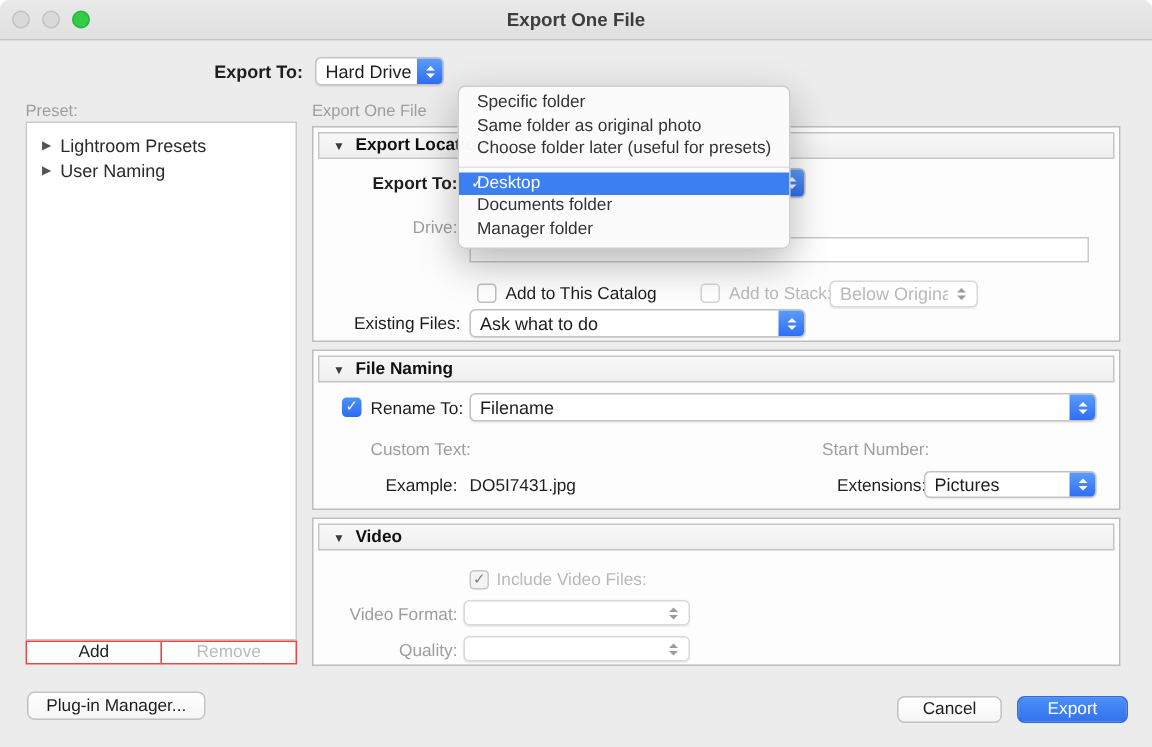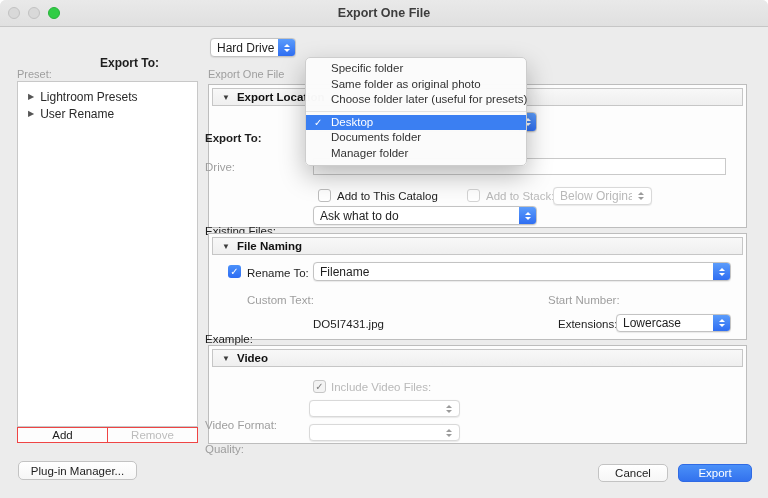--- a/index.html
+++ b/index.html
@@ -6,21 +6,21 @@
   *{box-sizing:border-box;font-family:"Liberation Sans","DejaVu Sans",sans-serif;}
   .window{position:relative;width:768px;height:498px;background:#ececec;overflow:hidden;border-radius:6px 6px 0 0;}
   
   .titlebar{position:absolute;left:0;top:0;width:768px;height:27px;background:linear-gradient(#e9e9e9,#e0e0e0);border-bottom:1px solid #c6c6c6;}
   .tl{position:absolute;top:7px;width:12px;height:12px;border-radius:50%;}
   .tl.gray{background:#d9d9d9;border:1px solid #c2c2c2;}
   .tl.green{background:#31cd46;border:1px solid #27b33a;}
   .win-title{position:absolute;left:0;top:6px;width:768px;text-align:center;font-size:12.5px;font-weight:600;color:#3d3d3d;}
   
   .lbl{position:absolute;font-size:11.5px;color:#1e1e1e;white-space:nowrap;}
-  .lbl.r{text-align:left;margin-top:15px;}
+  .lbl.r{text-align:right;}
   .lbl.gray{color:#9e9e9e;}
   .popup{position:absolute;background:#fff;border:1px solid #c3c3c3;border-radius:4px;display:flex;align-items:center;box-shadow:0 .5px 1px rgba(0,0,0,.08);}
   .popup .val{flex:1;font-size:12px;color:#1e1e1e;padding:0 6px;white-space:nowrap;overflow:hidden;}
   .popup.disabled{border-color:#d9d9d9;}
   .popup.disabled .val{color:#b9b9b9;}
   .stepper{width:17px;align-self:stretch;background:linear-gradient(#5b9cfb,#2f6ef2);border-radius:0 3px 3px 0;display:flex;flex-direction:column;align-items:center;justify-content:center;}
   .chev{width:0;height:0;border-left:3px solid transparent;border-right:3px solid transparent;}
   .chev.up{border-bottom:3.5px solid #fff;margin-bottom:2px;}
   .chev.down{border-top:3.5px solid #fff;}
   .stepper.inline{background:none;border-radius:0;margin-right:2px;}
@@ -41,21 +41,21 @@
   .tree-item{display:flex;align-items:center;height:17px;padding-left:10px;font-size:12px;color:#2a2a2a;}
   .tree-item .tri{font-size:8px;color:#555;margin-right:6px;}
   .mini-btn{position:absolute;height:16px;background:#fdfdfd;border:1px solid #ef4444;font-size:11.5px;text-align:center;line-height:14px;color:#1d1d1d;}
   .mini-btn.disabled{color:#bcbcbc;}
   
   .btn{position:absolute;border-radius:5px;font-size:11.5px;text-align:center;}
   .btn.plain{background:linear-gradient(#fff,#f6f6f6);border:1px solid #c3c3c3;color:#1d1d1d;}
   .btn.primary{background:linear-gradient(#4a90f8,#3372ee);border:1px solid #2f6ae4;color:#fff;}
   
   .menu{position:absolute;left:305px;top:57px;width:222px;background:rgba(251,251,251,.98);border:1px solid #cdcdcd;border-radius:5px;box-shadow:0 10px 26px rgba(0,0,0,.28);padding:3px 0 4px 0;z-index:50;}
-  .menu-item{position:relative;height:15.5px;line-height:15.5px;font-size:11.5px;color:#333;padding-left:25px;white-space:nowrap;}
+  .menu-item{position:relative;height:15.5px;line-height:15.5px;font-size:11.5px;color:#333;padding-left:12px;white-space:nowrap;}
   .menu-item .menu-check{position:absolute;left:8px;top:0;font-size:10px;}
   .menu-item.selected{background:#3b7ff2;color:#fff;}
   .menu-sep{height:1px;background:#e2e2e2;margin:3px 0;}
 </style>
 </head>
 <body>
 
 <div class="window">
 
   <div class="titlebar">
@@ -75,21 +75,21 @@
   </div>
 
   <div class="lbl gray" style="left:17px;top:68px;font-size:11px">Preset:</div>
   <div class="listbox">
       <div class="tree-item">
         <span class="tri">▶</span>
         <span>Lightroom Presets</span>
       </div>
       <div class="tree-item">
         <span class="tri">▶</span>
-        <span>User Rename</span>
+        <span>User Naming</span>
       </div>
     </div>
   <div class="mini-btn" style="left:17px;top:427px;width:91px">Add</div>
   <div class="mini-btn disabled" style="left:107px;top:427px;width:91px">Remove</div>
 
   <div class="lbl gray" style="left:208px;top:68px;font-size:11px">Export One File</div>
 
   <div class="section" style="top:84px;height:144px">
     <div class="sec-head">
       <span class="tri">▼</span>
@@ -140,21 +140,21 @@
         <span class="chev up"></span>
         <span class="chev down"></span>
       </span>
   </div>
   <div class="lbl gray" style="left:247px;top:294px">Custom Text:</div>
   <div class="lbl gray" style="left:548px;top:294px">Start Number:</div>
   <div class="lbl r" style="left:205px;top:318px;width:100px">Example:</div>
   <div class="lbl" style="left:313px;top:318px">DO5I7431.jpg</div>
   <div class="lbl" style="left:558px;top:318px">Extensions:</div>
   <div class="popup" style="left:616px;top:314px;width:115px;height:18px">
-    <span class="val">Lowercase</span>
+    <span class="val">Pictures</span>
     <span class="stepper">
         <span class="chev up"></span>
         <span class="chev down"></span>
       </span>
   </div>
 
   <div class="section" style="top:345px;height:99px">
     <div class="sec-head">
       <span class="tri">▼</span>
       <span class="ht">Video</span>

